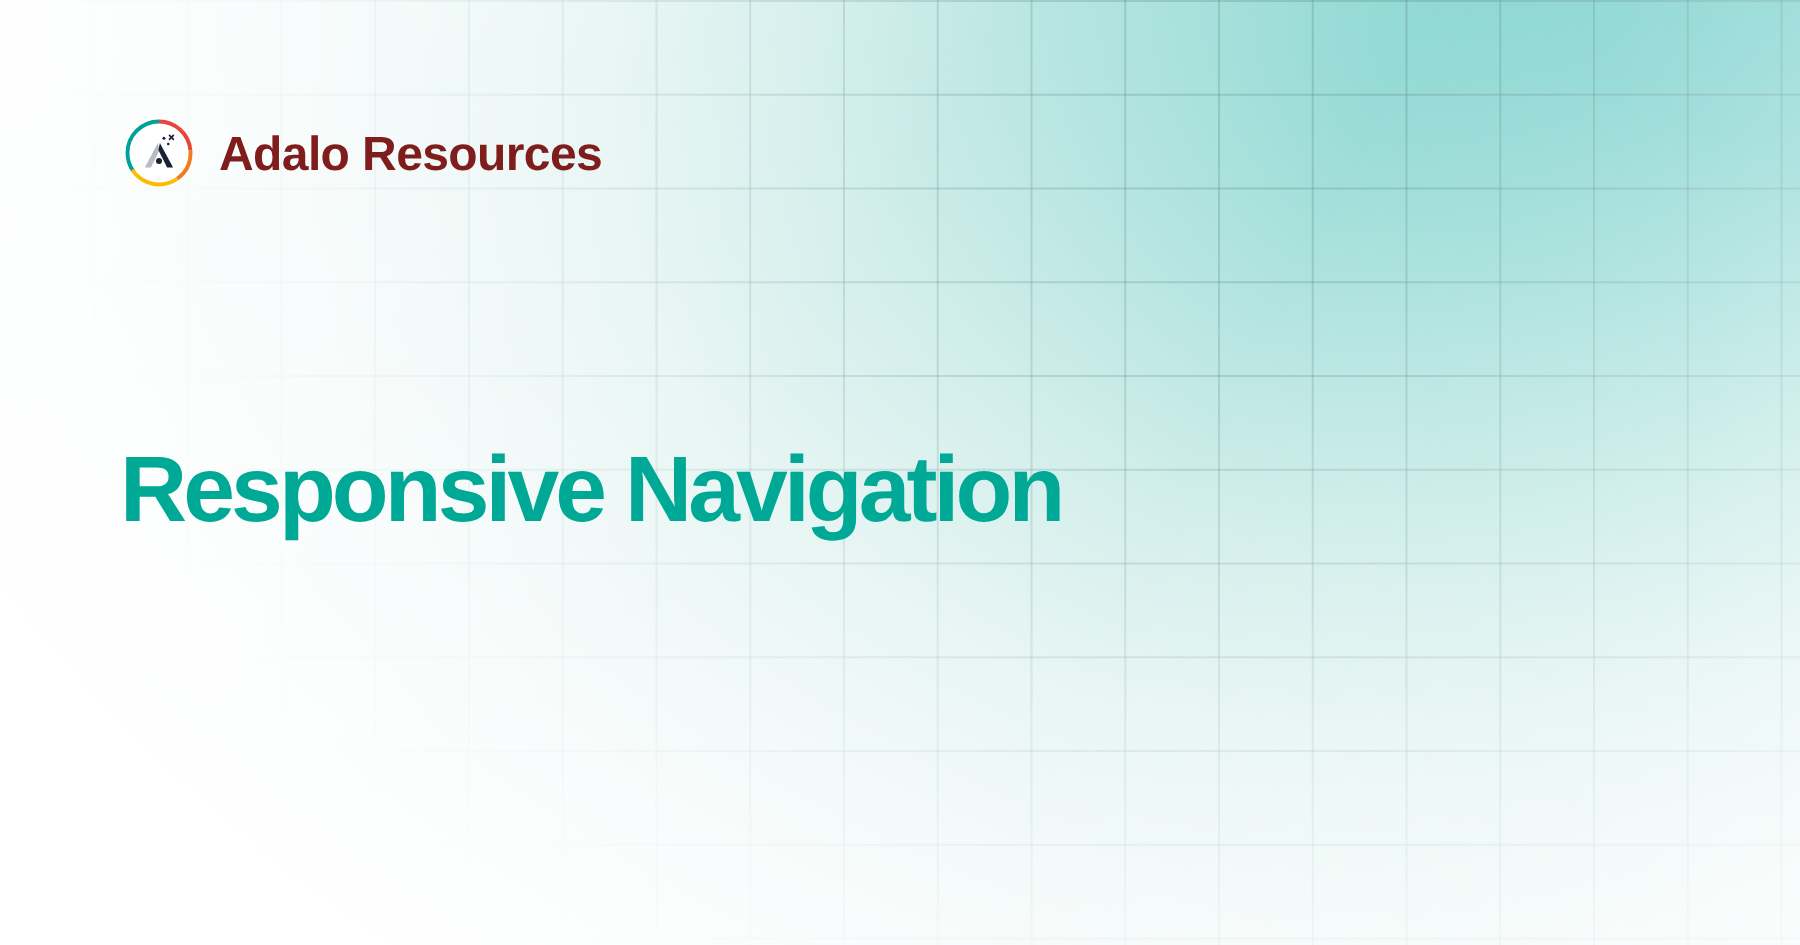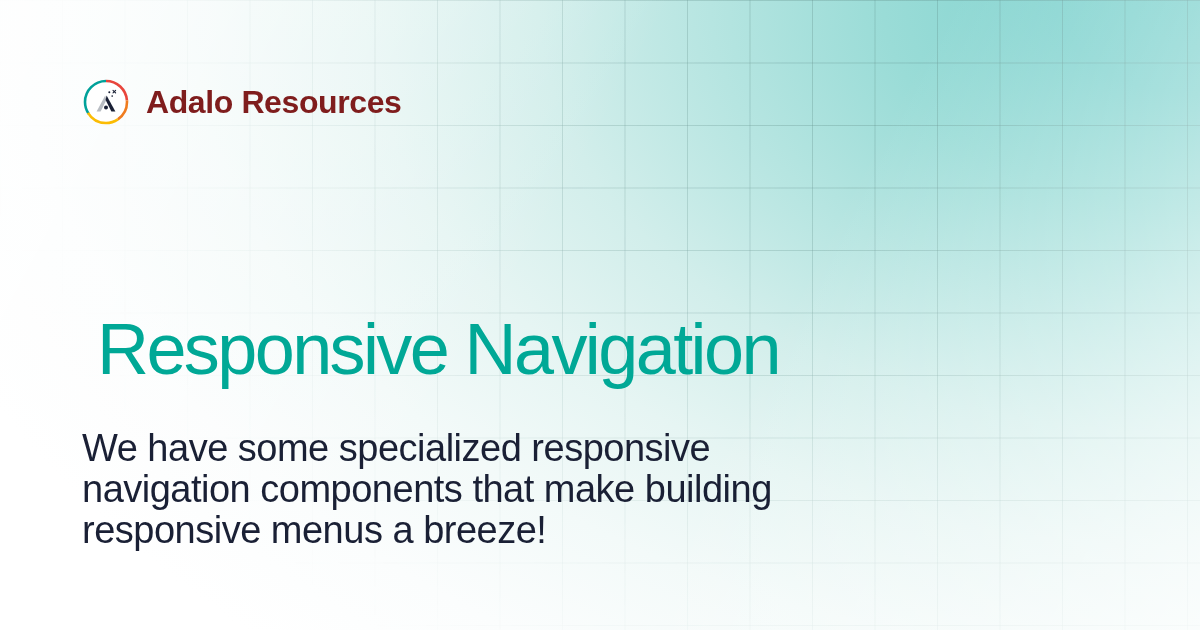--- a/index.html
+++ b/index.html
@@ -116,23 +116,23 @@
     letter-spacing: -0.4px;
     white-space: nowrap;
     line-height: 1;
   }
 
   
   .headline {
     position: absolute;
     left: 80px;
     top: 296px;
-    margin: 17px;
-    font-size: 72px;
-    font-weight: normal;
+    margin: 0;
+    font-size: 62px;
+    font-weight: bold;
     line-height: 1.0;
     letter-spacing: -2.6px;
     color: #00a896;
     white-space: nowrap;
   }
 
   
   .description {
     position: absolute;
     left: 82px;
@@ -184,16 +184,15 @@
         <g stroke="#1a2035" stroke-width="1.1" stroke-linecap="round">
           <line x1="31.0" y1="12.3" x2="33.6" y2="14.9"></line>
           <line x1="33.6" y1="12.3" x2="31.0" y2="14.9"></line>
         </g>
       </svg>
       <span class="brand-name">Adalo Resources</span>
     </div>
 
     <h1 class="headline">Responsive Navigation</h1>
 
-    <p class="description">We have some specialized responsive navigation components that make building responsive menus a breeze!</p>
 
   </div>
 </div>
 
 </body></html>

